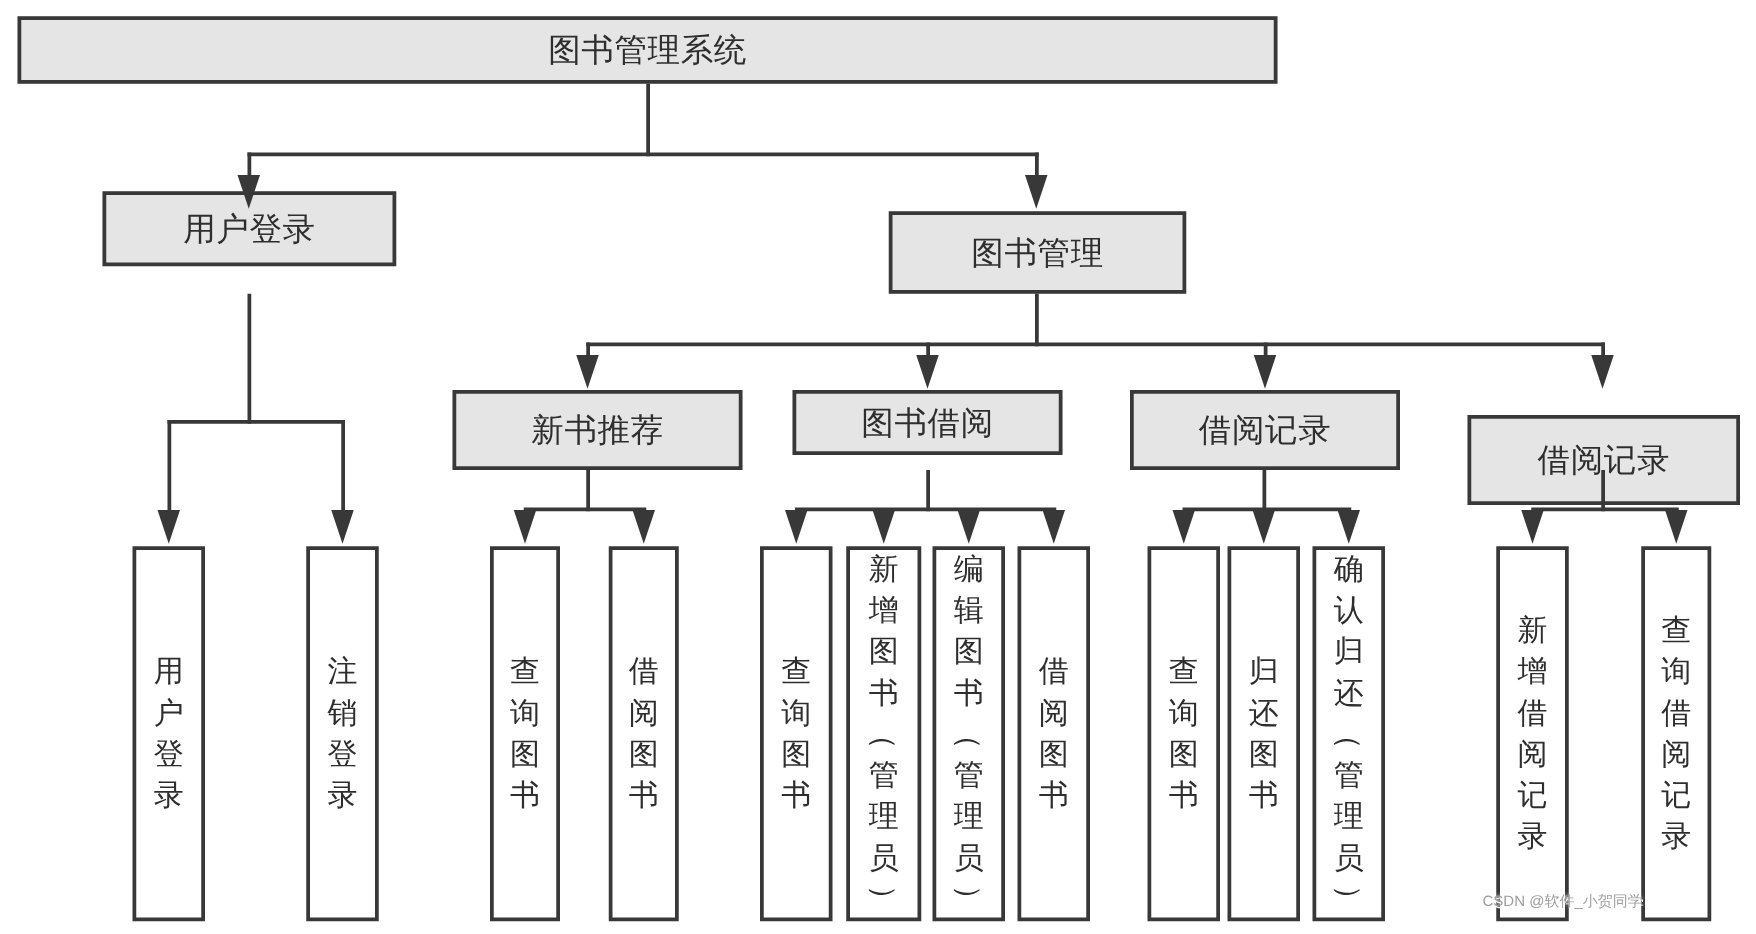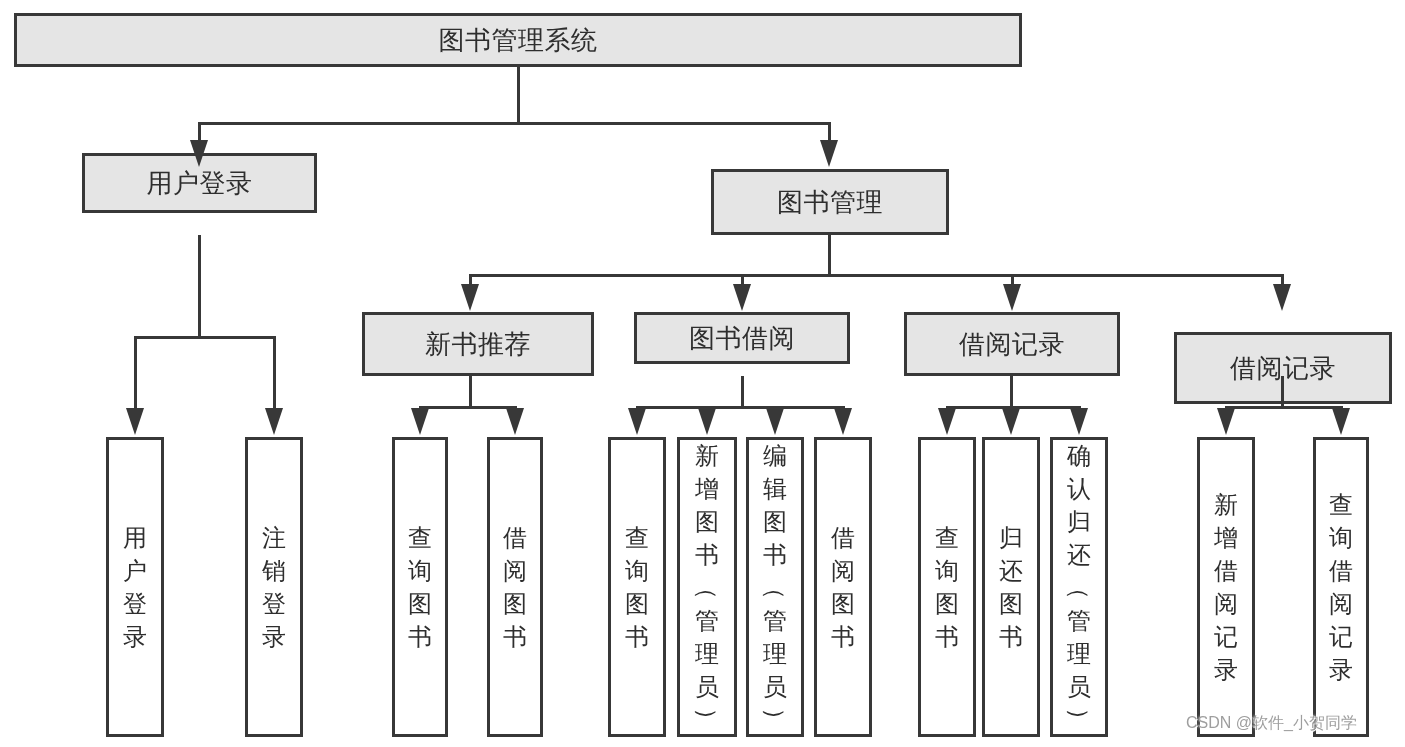--- a/index.html
+++ b/index.html
@@ -27,21 +27,21 @@
   
   .v{position:absolute;width:3px;background:#383838;}
   .h{position:absolute;height:3px;background:#383838;}
   .arw{
     position:absolute;width:0;height:0;
     border-left:9px solid transparent;border-right:9px solid transparent;
     border-top:27px solid #383838;
   }
   .watermark{
     position:absolute;left:1186px;top:713px;
-    font-size:16px;color:#9e9e9e;white-space:nowrap;
+    font-size:12px;color:#9e9e9e;white-space:nowrap;
     text-shadow:0 0 3px #ffffff, 1px 1px 0 #ffffff;
   }
 </style>
 </head>
 <body>
 
 <div class="canvas">
 
   <div class="node" style="left:14px;top:13px;width:1008px;height:54px">图书管理系统</div>
 

